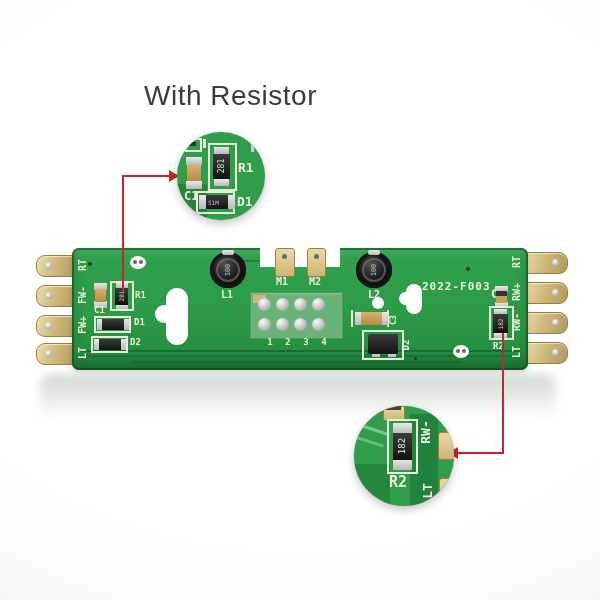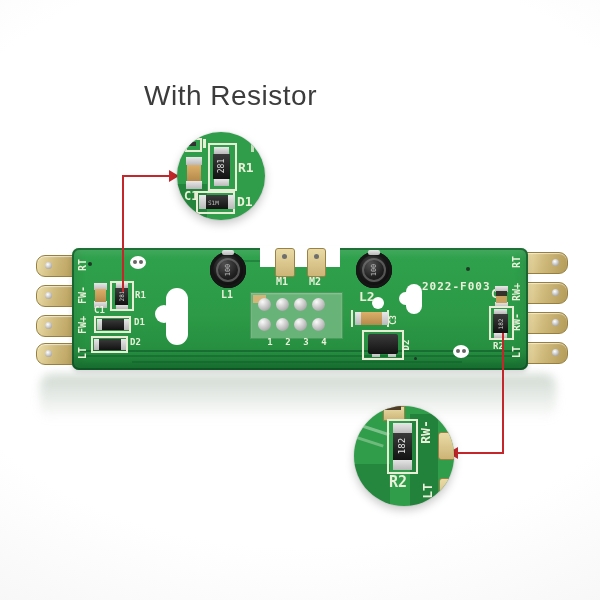--- a/index.html
+++ b/index.html
@@ -160,21 +160,21 @@
     <div class="a silk" style="left:192px;top:90px;width:12px;text-align:center;font-size:9px;">1</div>
     <div class="a silk" style="left:210px;top:90px;width:12px;text-align:center;font-size:9px;">2</div>
     <div class="a silk" style="left:228px;top:90px;width:12px;text-align:center;font-size:9px;">3</div>
     <div class="a silk" style="left:246px;top:90px;width:12px;text-align:center;font-size:9px;">4</div>
 
     <div class="a ind" style="left:284px;top:4px;width:36px;height:36px;">
       <div class="a ring" style="left:6px;top:6px;right:6px;bottom:6px;"></div>
       <div class="a sil" style="left:12px;top:-2px;width:12px;height:5px;border-radius:2px;"></div>
       <div class="a vt" style="left:18px;top:18px;font-size:7px;color:#b9b9b9;font-family:'DejaVu Sans Mono',monospace;">100</div>
     </div>
-    <div class="a silk" style="left:287px;top:42px;font-size:13px;">L2</div>
+    <div class="a silk" style="left:296px;top:42px;font-size:10px;">L2</div>
 
     <div class="a" style="left:279px;top:62px;width:2px;height:17px;background:#e8eed6;"></div>
     <div class="a" style="left:315px;top:62px;width:2px;height:17px;background:#e8eed6;"></div>
     <div class="a sil" style="left:283px;top:64px;width:6px;height:13px;"></div>
     <div class="a tan" style="left:289px;top:64px;width:21px;height:13px;"></div>
     <div class="a sil" style="left:310px;top:64px;width:6px;height:13px;"></div>
     <div class="a silk vt" style="left:322px;top:72px;font-size:8px;">C3</div>
 
     <div class="a sbox" style="left:290px;top:82px;width:38px;height:26px;"></div>
     <div class="a sil" style="left:300px;top:103px;width:8px;height:6px;"></div>

